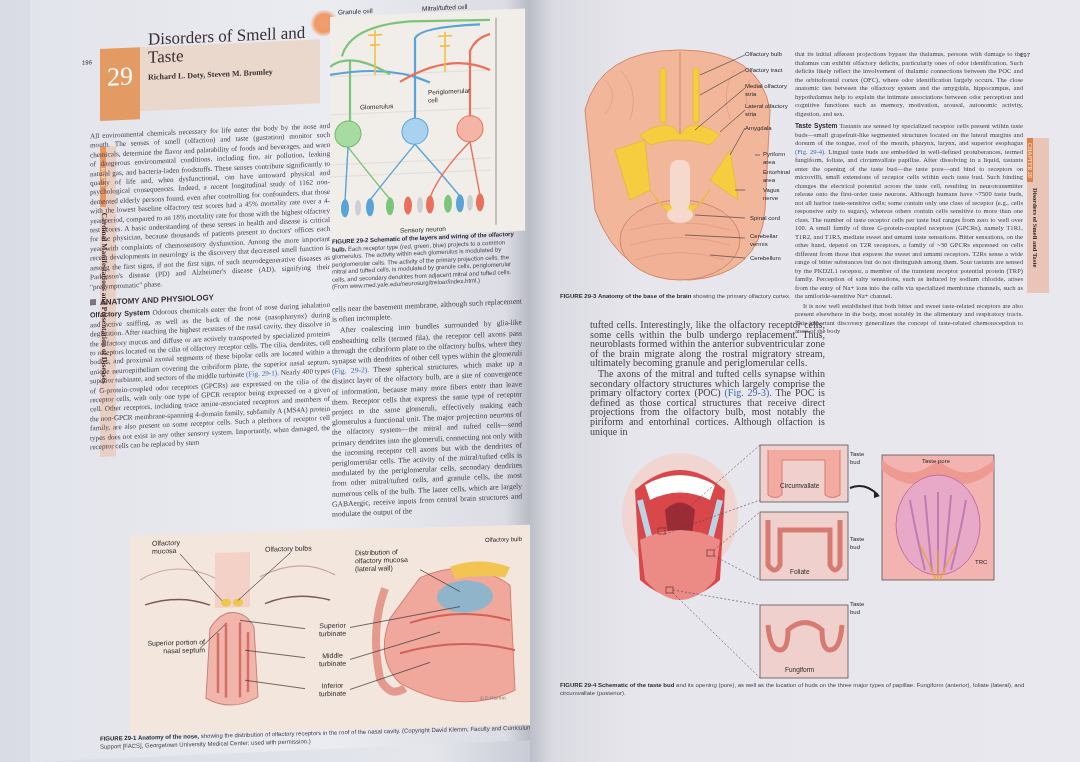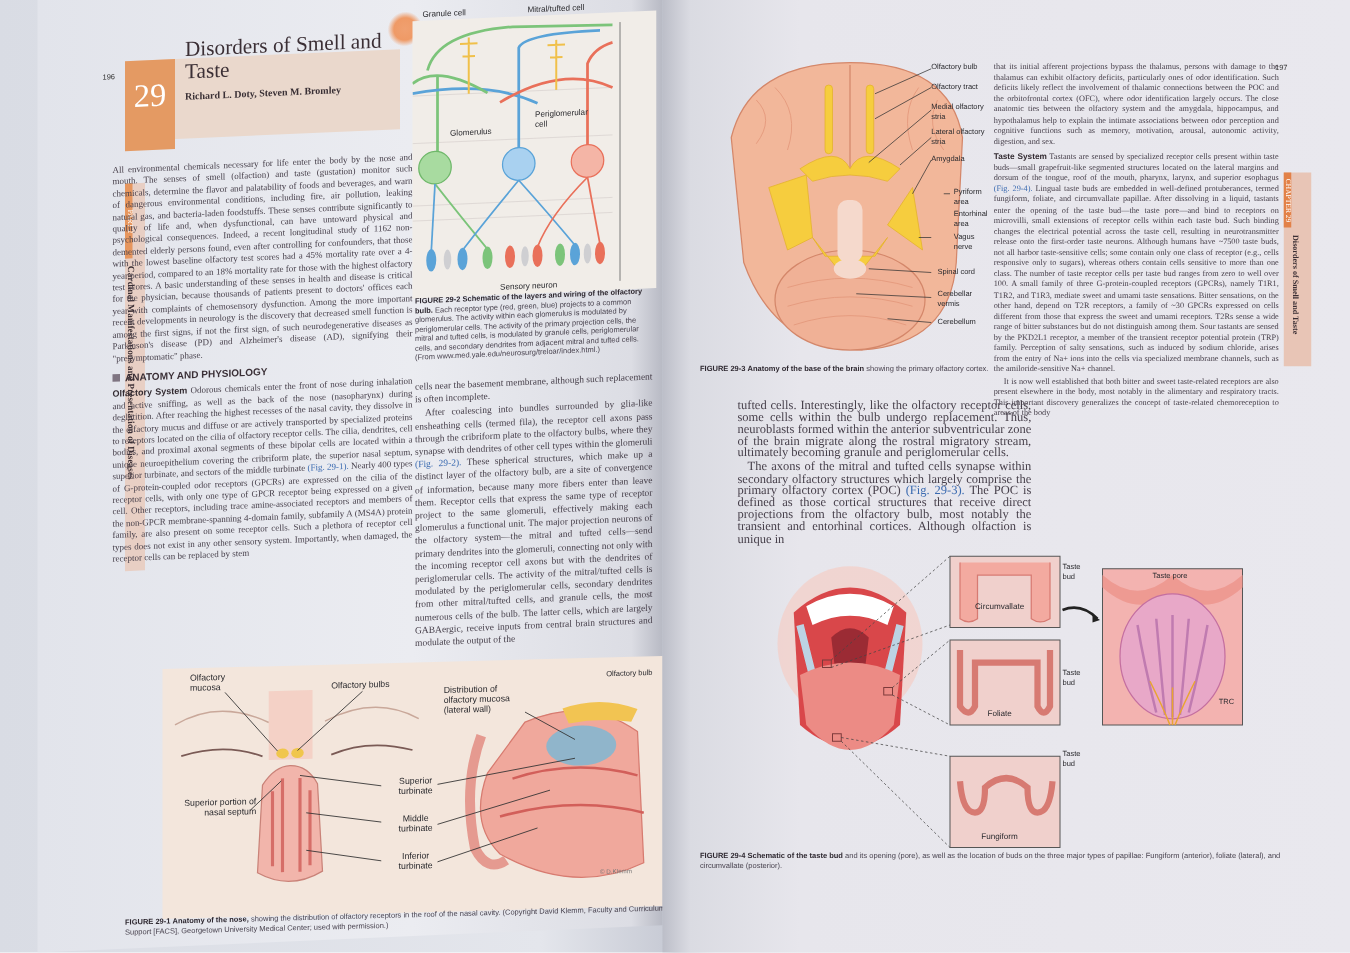--- a/index.html
+++ b/index.html
@@ -268,21 +268,21 @@
     <b>FIGURE 29-3</b>
     <b>Anatomy of the base of the brain</b>
     <span>showing the primary olfactory cortex.</span>
   </div>
 
   <div class="body-text" style="left:30px;top:320px;width:235px;font-size:10px;line-height:9.6px;margin-left:30px;">
     <p class="noindent">tufted cells. Interestingly, like the olfactory receptor cells, some cells within the bulb undergo replacement. Thus, neuroblasts formed within the anterior subventricular zone of the brain migrate along the rostral migratory stream, ultimately becoming granule and periglomerular cells.</p>
     <p>
       <span>The axons of the mitral and tufted cells synapse within secondary olfactory structures which largely comprise the primary olfactory cortex (POC)</span>
       <span class="xref">(Fig. 29-3).</span>
-      <span>The POC is defined as those cortical structures that receive direct projections from the olfactory bulb, most notably the transient and entorhinal cortices. Although olfaction is unique in</span>
+      <span>The POC is defined as those cortical structures that receive direct projections from the olfactory bulb, most notably the piriform and entorhinal cortices. Although olfaction is unique in</span>
     </p>
   </div>
 
   <div class="body-text" style="left:265px;top:50px;width:228px;font-size:6.6px;line-height:8.5px;">
     <p class="noindent">that its initial afferent projections bypass the thalamus, persons with damage to the thalamus can exhibit olfactory deficits, particularly ones of odor identification. Such deficits likely reflect the involvement of thalamic connections between the POC and the orbitofrontal cortex (OFC), where odor identification largely occurs. The close anatomic ties between the olfactory system and the amygdala, hippocampus, and hypothalamus help to explain the intimate associations between odor perception and cognitive functions such as memory, motivation, arousal, autonomic activity, digestion, and sex.</p>
     <p class="noindent" style="margin-top:4px;">
       <span class="run-head">Taste System</span>
       <span>Tastants are sensed by specialized receptor cells present within taste buds—small grapefruit-like segmented structures located on the lateral margins and dorsum of the tongue, roof of the mouth, pharynx, larynx, and superior esophagus</span>
       <span class="xref">(Fig. 29-4).</span>
       <span>Lingual taste buds are embedded in well-defined protuberances, termed fungiform, foliate, and circumvallate papillae. After dissolving in a liquid, tastants enter the opening of the taste bud—the taste pore—and bind to receptors on microvilli, small extensions of receptor cells within each taste bud. Such binding changes the electrical potential across the taste cell, resulting in neurotransmitter release onto the first-order taste neurons. Although humans have ~7500 taste buds, not all harbor taste-sensitive cells; some contain only one class of receptor (e.g., cells responsive only to sugars), whereas others contain cells sensitive to more than one class. The number of taste receptor cells per taste bud ranges from zero to well over 100. A small family of three G-protein-coupled receptors (GPCRs), namely T1R1, T1R2, and T1R3, mediate sweet and umami taste sensations. Bitter sensations, on the other hand, depend on T2R receptors, a family of ~30 GPCRs expressed on cells different from those that express the sweet and umami receptors. T2Rs sense a wide range of bitter substances but do not distinguish among them. Sour tastants are sensed by the PKD2L1 receptor, a member of the transient receptor potential protein (TRP) family. Perception of salty sensations, such as induced by sodium chloride, arises from the entry of Na+ ions into the cells via specialized membrane channels, such as the amiloride-sensitive Na+ channel.</span>

